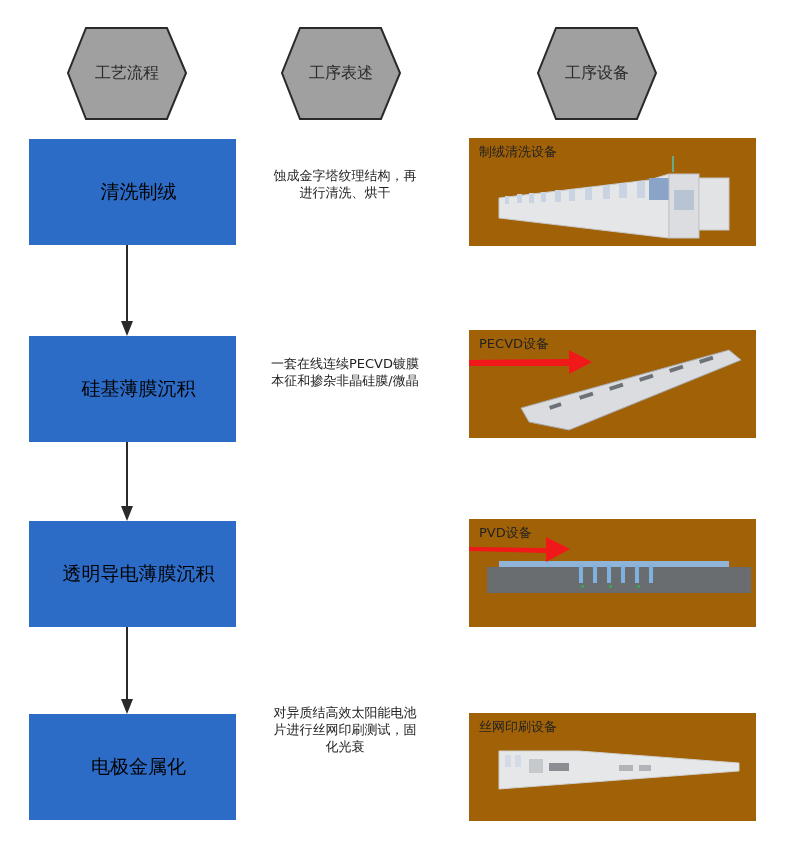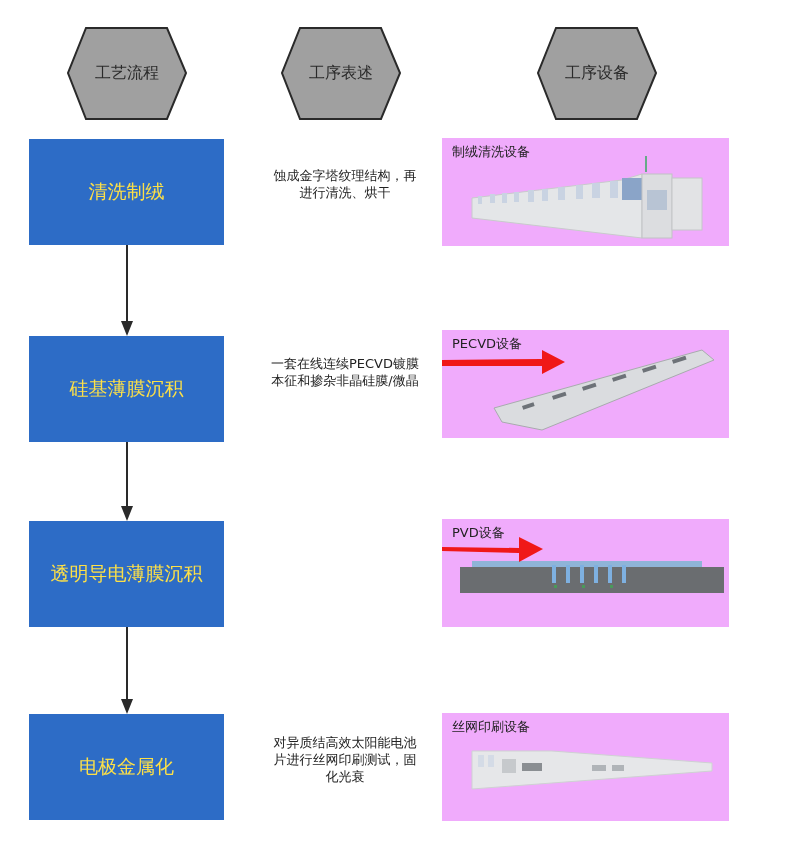--- a/index.html
+++ b/index.html
@@ -13,30 +13,30 @@
     .hex svg { position: absolute; left: 0; top: 0; }
     .hex-label {
       position: absolute; left: 0; top: 0; width: 100%; height: 100%;
       display: flex; align-items: center; justify-content: center;
       font-size: 16px; color: #2a2a2a; letter-spacing: 0px;
     }
     .step-box {
       position: absolute; left: 29px; width: 195px; height: 106px;
       background: #2d6cc6;
       display: flex; align-items: center; justify-content: center;
-      color: #fde047; font-size: 19px;
+      color: #000000; font-size: 19px; padding-left: 12px;
     }
     .flow-arrow { position: absolute; left: 120px; width: 14px; }
     .desc {
       position: absolute; left: 252px; width: 186px;
       font-size: 13px; line-height: 17px; color: #222222; text-align: center;
     }
     .equip {
-      position: absolute; left: 442px; width: 287px; height: 108px;
-      background: #f0abfc; overflow: hidden;
+      position: absolute; left: 469px; width: 287px; height: 108px;
+      background: #a16207; overflow: hidden;
     }
     .equip-label {
       position: absolute; left: 10px; top: 5px; font-size: 13px; color: #222;
     }
     .equip svg { position: absolute; left: 0; top: 0; }
   </style>
 </head>
 <body>
 
 <div class="hex" style="left:67px">
@@ -79,21 +79,21 @@
 <div class="desc" style="top:167px">
   <div>蚀成金字塔纹理结构，再</div>
   <div>进行清洗、烘干</div>
 </div>
 <div class="desc" style="top:355px">
   <div>一套在线连续PECVD镀膜</div>
   <div>本征和掺杂非晶硅膜/微晶</div>
 </div>
 <div class="desc" style="top:548px">
 </div>
-<div class="desc" style="top:734px">
+<div class="desc" style="top:704px">
   <div>对异质结高效太阳能电池</div>
   <div>片进行丝网印刷测试，固</div>
   <div>化光衰</div>
 </div>
 
 <div class="equip" style="top:138px">
   <svg width="287" height="108">
     <polygon points="30,60 180,42 200,36 200,100 30,80" fill="#e4e6e8" stroke="#c8cacc"></polygon>
     <g fill="#c9d3e2">
       <rect x="36" y="58" width="4" height="8"></rect>

